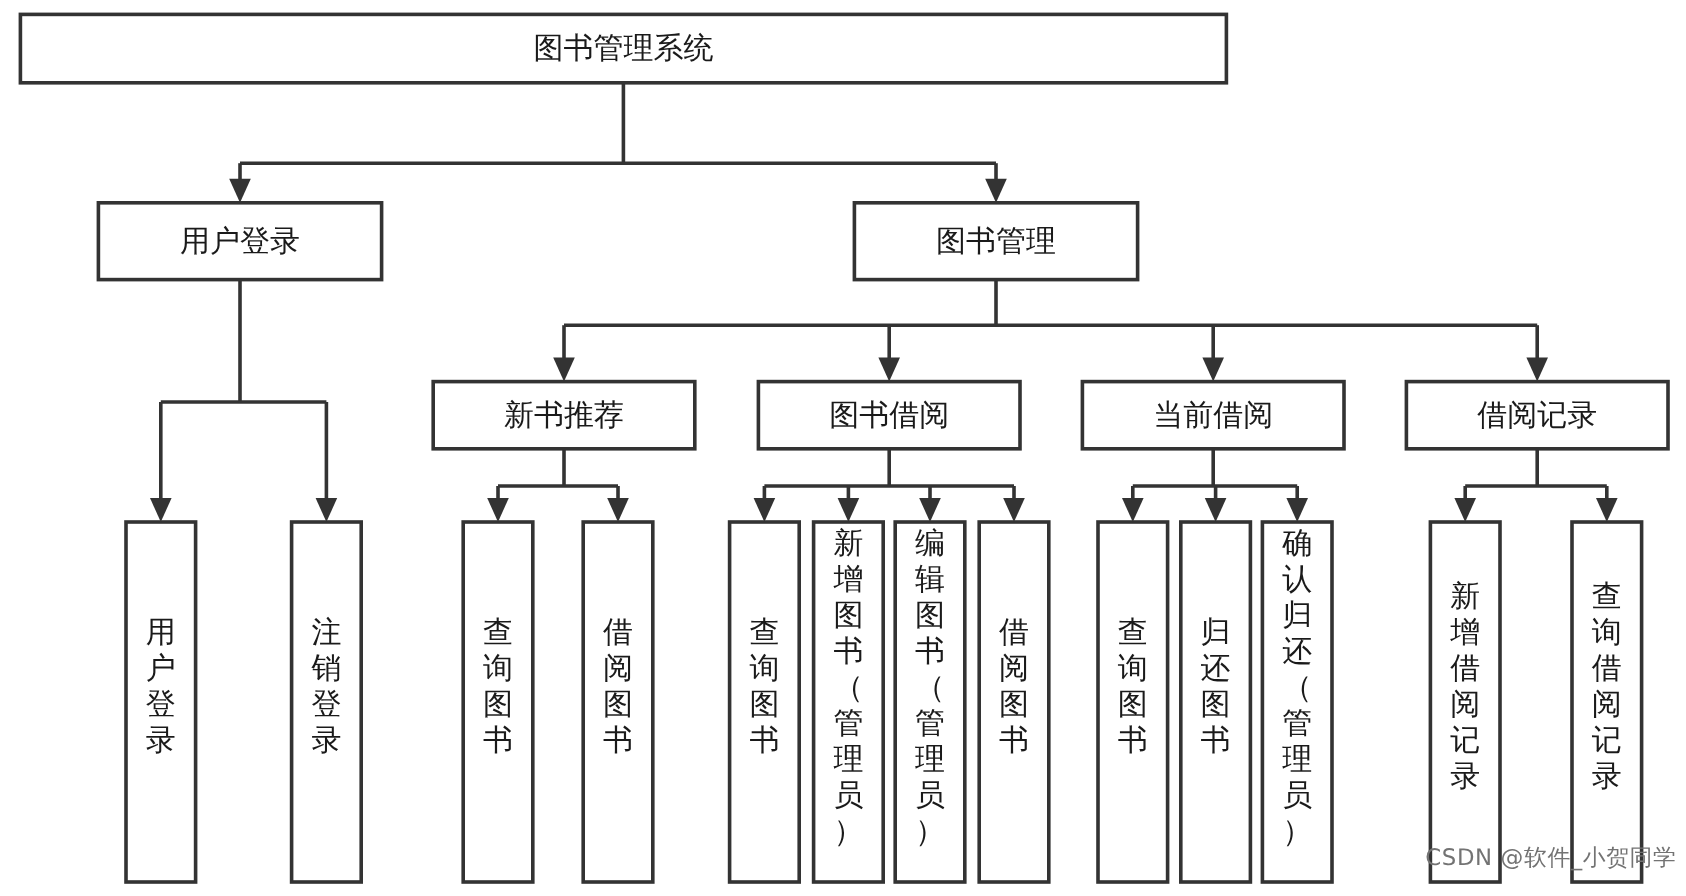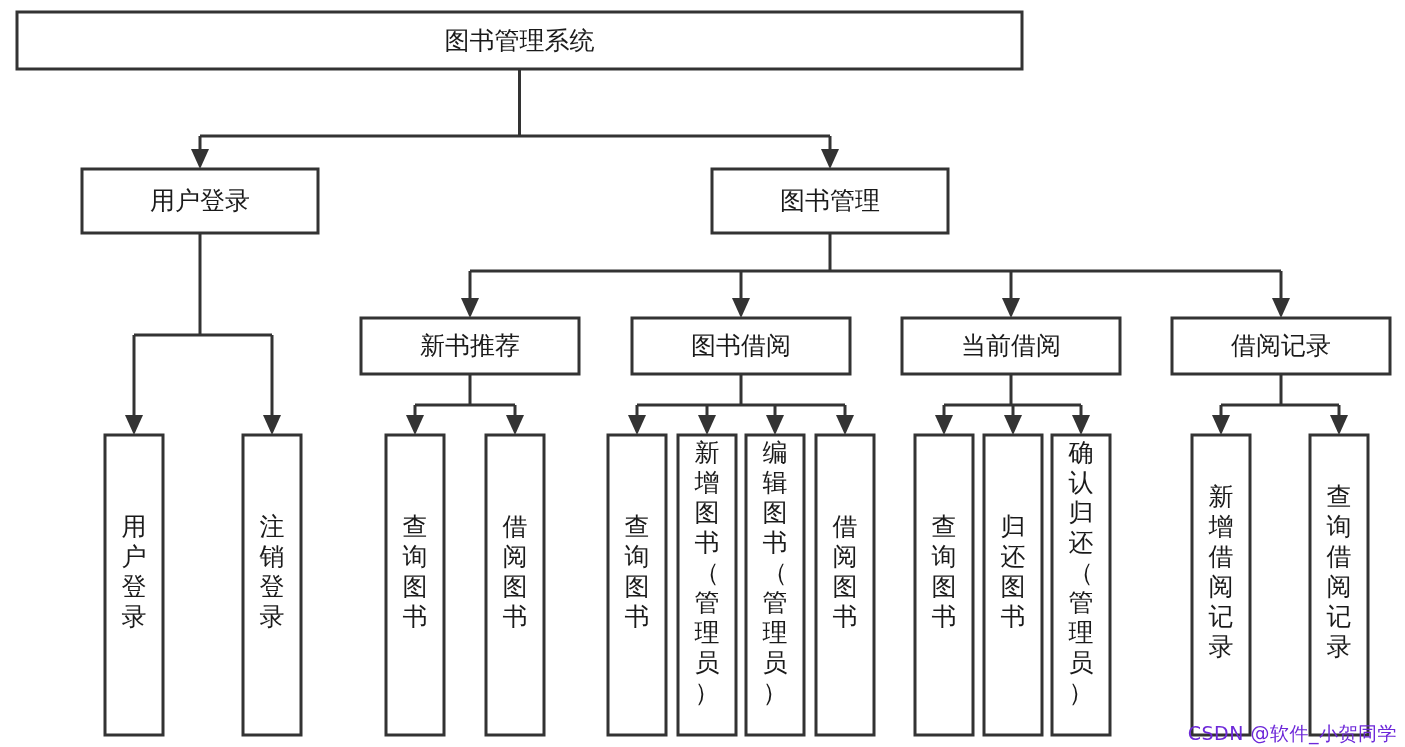--- a/index.html
+++ b/index.html
@@ -50,24 +50,24 @@
     fill: none;
     stroke-linecap: butt;
   }
   .arrow-head {
     fill: #333333;
     stroke: none;
   }
   .watermark {
     position: absolute;
     right: 8px;
-    bottom: 0;
+    bottom: 19px;
     font-family: "DejaVu Sans", "Liberation Sans", sans-serif;
     font-size: 19px;
-    color: #6d28d9;
+    color: #737373;
     letter-spacing: 0.5px;
     white-space: nowrap;
     pointer-events: none;
     margin-left: 16px;
   }
 </style>
 </head>
 <body>
 
 <div id="diagram-root">

